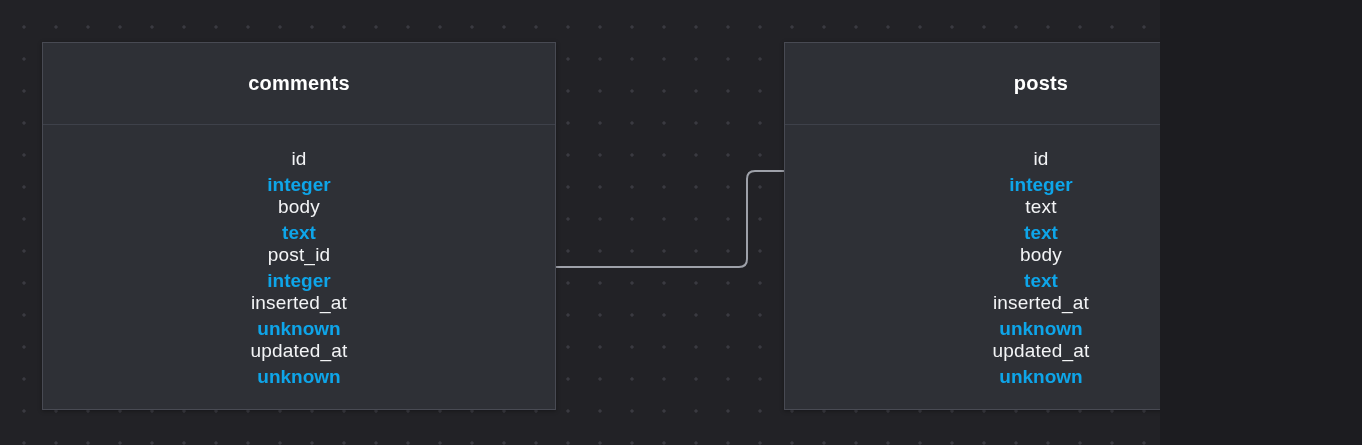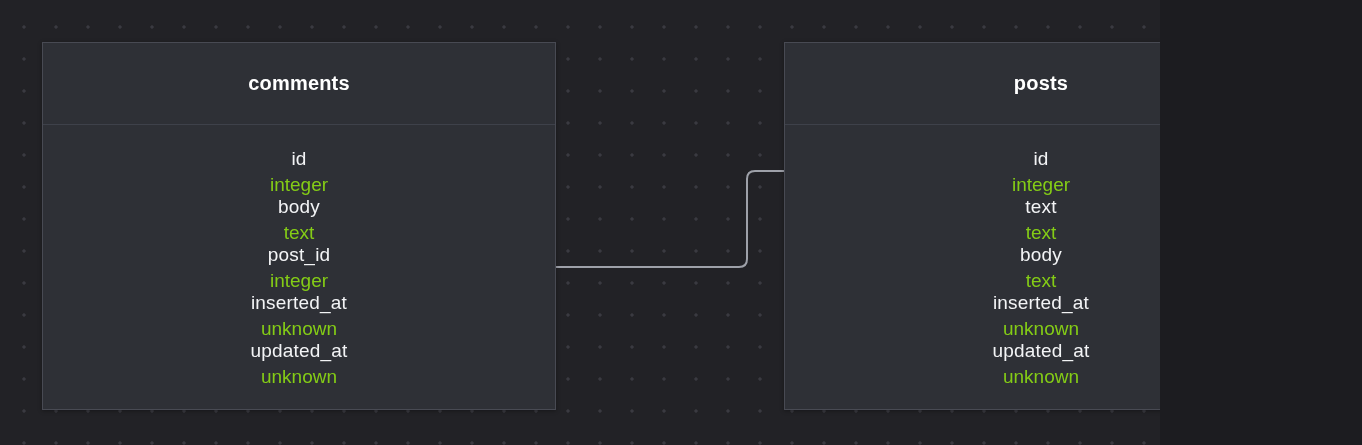--- a/index.html
+++ b/index.html
@@ -53,22 +53,22 @@
     justify-content: space-between;
     font-size: 19px;
     flex-direction: column;
   }
   .field-name {
     color: #f3f4f6;
     font-weight: 500;
     letter-spacing: 0.2px;
   }
   .field-type {
-    color: #84cc16;
-    font-weight: 400;
+    color: #0ea5e9;
+    font-weight: 700;
   }
   .edge-layer {
     position: absolute;
     left: 0;
     top: 0;
     width: 1362px;
     height: 445px;
     pointer-events: none;
   }
 </style>

